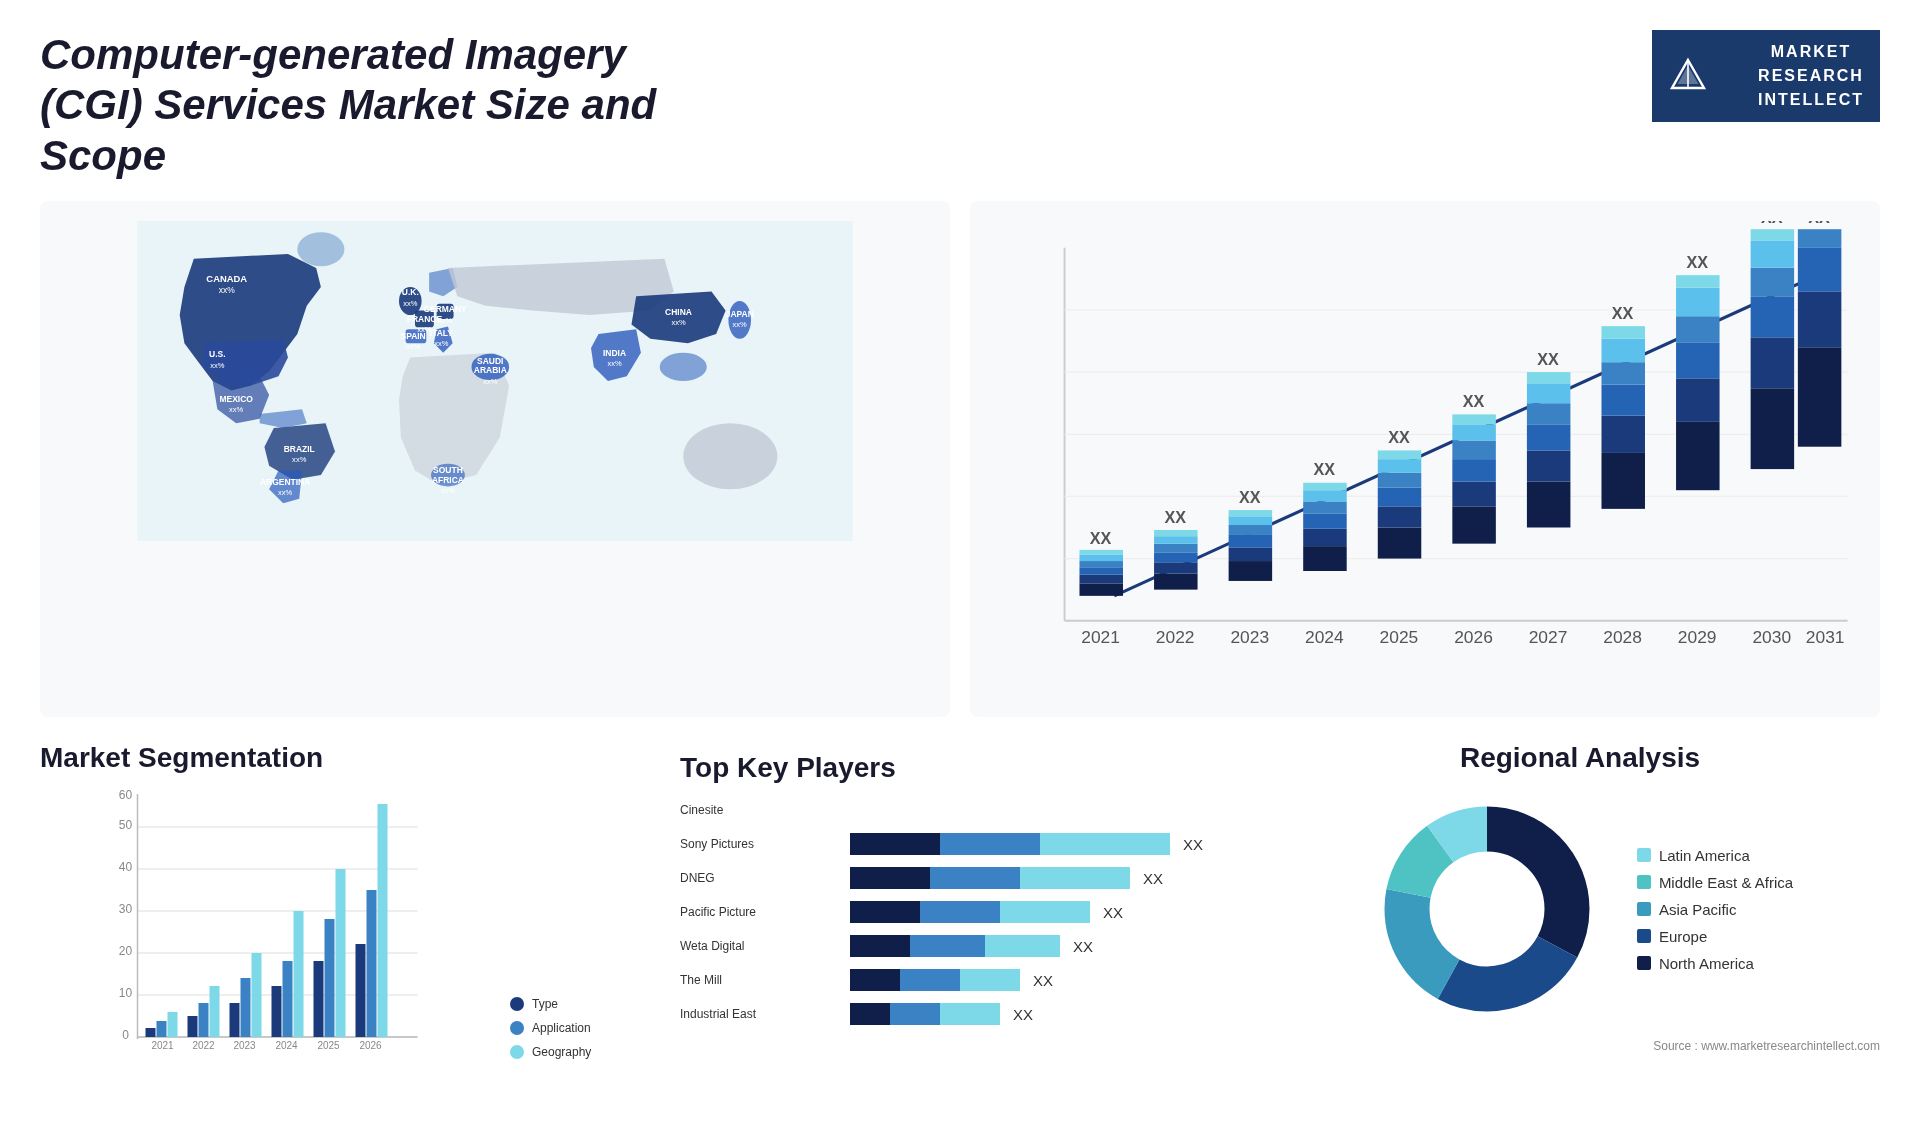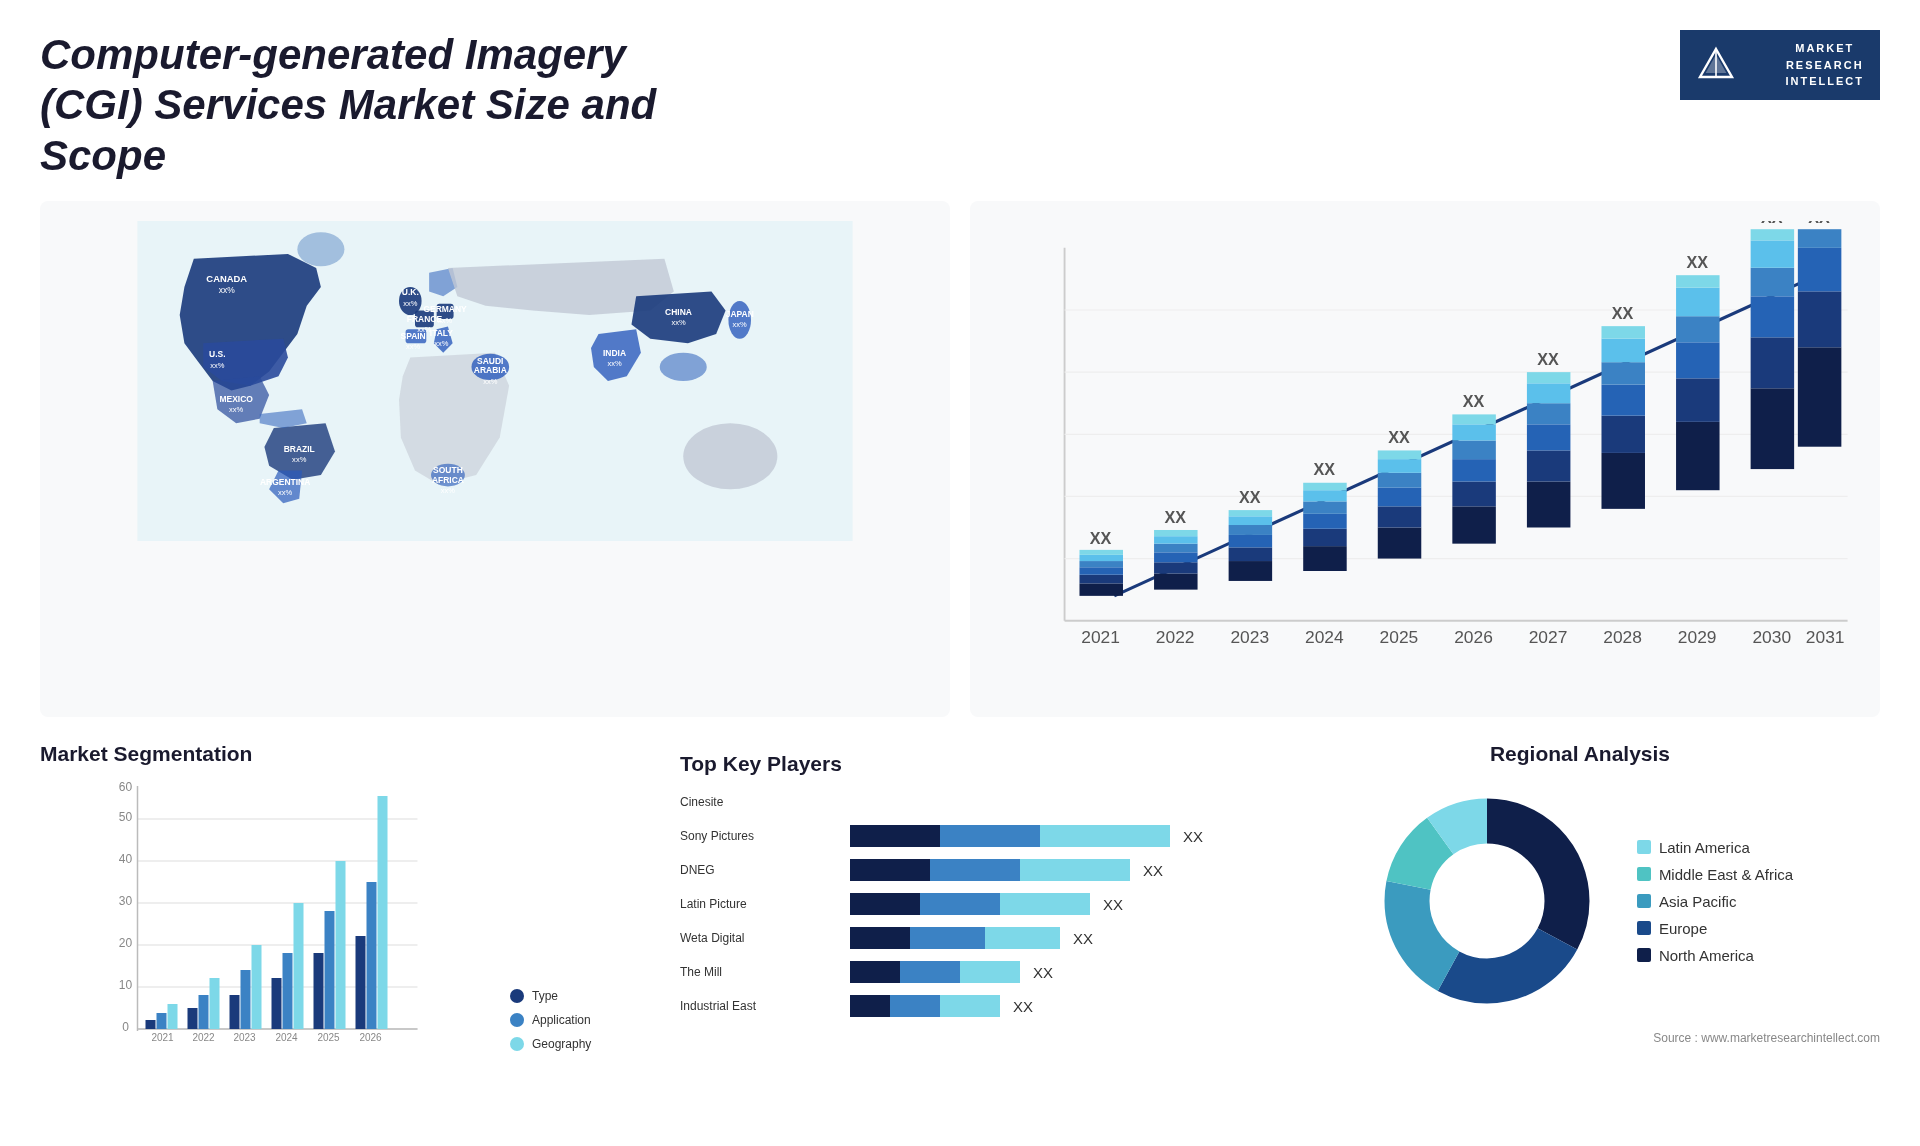--- a/index.html
+++ b/index.html
@@ -53,21 +53,21 @@
       line-height: 1.4;
       display: flex;
       align-items: center;
       gap: 10px;
     }
     .logo-icon {
       width: 40px;
       height: 40px;
     }
     .logo-text {
-      font-size: 11px;
+      font-size: 16px;
       font-weight: 700;
       letter-spacing: 2px;
       line-height: 1.5;
       margin-left: 40px;
     }
 
     
     .map-section {
       background: #f8f9fa;
       border-radius: 8px;
@@ -86,21 +86,21 @@
 
     
     .bottom-grid {
       display: grid;
       grid-template-columns: 1fr 1fr 1fr;
       gap: 20px;
       margin-top: 10px;
     }
 
     .section-title {
-      font-size: 21px;
+      font-size: 28px;
       font-weight: 700;
       color: #1a1a2e;
       margin-bottom: 15px;
     }
 
     .bar-chart-svg {
       width: 100%;
       height: 100%;
     }
 
@@ -547,21 +547,21 @@
           <div style="display:flex; height:22px; width:280px;">
             <div style="background:#0f1f4a; width:80px; height:22px;"></div>
             <div style="background:#3b82c4; width:90px; height:22px;"></div>
             <div style="background:#7dd8e8; width:110px; height:22px;"></div>
           </div>
           <span class="player-value">XX</span>
         </div>
       </div>
 
       <div class="player-row">
-        <span class="player-name">Latin Picture</span>
+        <span class="player-name">Pacific Picture</span>
         <div class="player-bar-container">
           <div style="display:flex; height:22px; width:240px;">
             <div style="background:#0f1f4a; width:70px; height:22px;"></div>
             <div style="background:#3b82c4; width:80px; height:22px;"></div>
             <div style="background:#7dd8e8; width:90px; height:22px;"></div>
           </div>
           <span class="player-value">XX</span>
         </div>
       </div>
 

